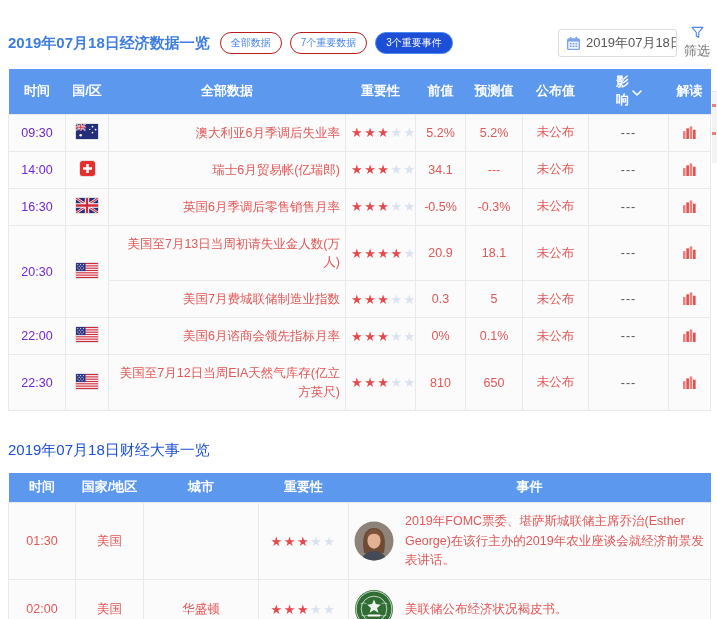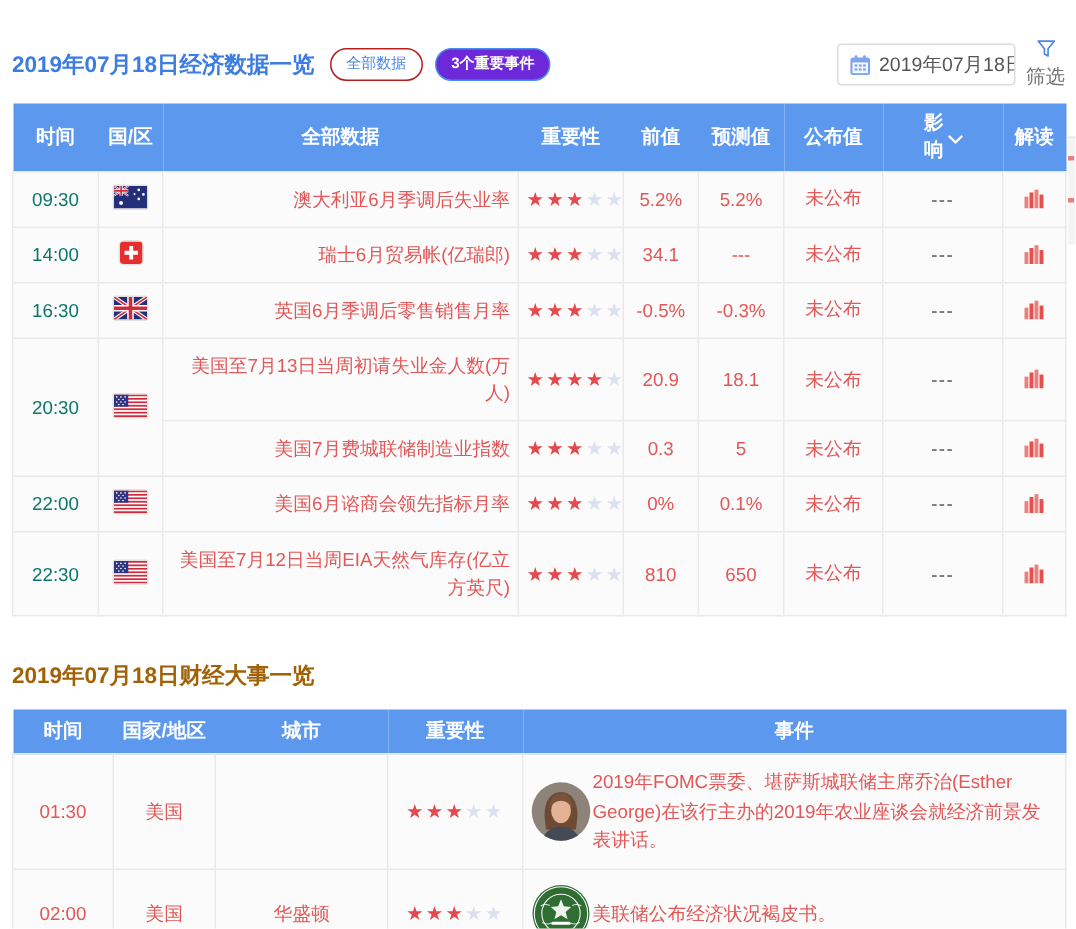--- a/index.html
+++ b/index.html
@@ -5,68 +5,69 @@
   html,body{margin:0;padding:0;background:#fff;}
   body{width:717px;height:619px;font-family:"Liberation Sans","DejaVu Sans",sans-serif;overflow:hidden;}
   .page{position:relative;width:717px;height:619px;}
 
   
   .toolbar{display:flex;align-items:center;padding:26px 7px 9px 8px;border-radius:21px;}
   .page-title{color:#3d7ce0;font-size:15px;font-weight:bold;margin:0 10px 0 0;white-space:nowrap;}
   .pills{display:flex;align-items:center;gap:8px;}
   .pill{border:1px solid #b91c1c;color:#4a86e8;background:#fff;border-radius:12px;
         padding:3px 10px;font-size:10px;line-height:14px;cursor:pointer;white-space:nowrap;}
-  .pill.active{background:#6d28d9;border-color:#4a8bec;color:#fff;font-weight:bold;}
+  .pill.active{background:#1d4ed8;border-color:#4a8bec;color:#fff;}
   .toolbar-right{margin-left:auto;display:flex;align-items:center;gap:7px;}
   .date-box{display:flex;align-items:center;gap:5px;border:1px solid #dcdcdc;border-radius:3px;
             padding:4px 0 4px 7px;width:110px;overflow:hidden;white-space:nowrap;
             font-size:13px;color:#555;cursor:pointer;}
   .filter-btn{display:flex;align-items:center;gap:3px;color:#737373;font-size:13px;
               background:none;border:none;cursor:pointer;padding:0;font-family:inherit;flex-direction:column;}
   .icn{display:inline-flex;align-items:center;}
 
   
   table{border-collapse:collapse;table-layout:fixed;width:702px;margin-left:8px;padding-left:43px;}
   thead th{background:#5b98ee;color:#fff;font-size:13px;font-weight:bold;border:none;padding:0 2px;}
   .t1 thead tr{height:45px;}
   .t2 thead tr{height:30px;}
   tbody td{border:1px solid #e9e9e9;background:#fbfbfb;text-align:center;
            font-size:12.5px;color:#444;padding:9px 5px;vertical-align:middle;}
   .name-cell{text-align:right;padding-left:9px;line-height:1.45;}
   .red{color:#e25757;}
-  .time-cell{color:#0f766e;}
+  .time-cell{color:#6d28d9;}
   .impact-cell{color:#555;letter-spacing:1px;}
   .sf{color:#e6494d;font-size:13px;letter-spacing:1.5px;}
   .se{color:#dbe1f0;font-size:13px;letter-spacing:1.5px;}
   .flag{display:inline-flex;box-shadow:0 0 0 1px rgba(0,0,0,.10);border-radius:1px;line-height:0;}
   .flag-switzerland{border-radius:3px;}
   .chart-btn{background:none;border:none;cursor:pointer;padding:2px;line-height:0;}
   .imp-wrap{display:inline-flex;align-items:center;gap:2px;cursor:pointer;}
   .imp-txt{display:inline-block;width:14px;line-height:18px;text-align:center;}
   .imp-wrap svg{margin-top:4px;}
 
-  .section-title{color:#a16207;font-size:15px;font-weight:bold;margin:30px 0 13px 8px;}
-
-  .event-flex{display:flex;align-items:center;gap:1px;text-align:left;}
+  .section-title{color:#1d4ed8;font-size:15px;font-weight:normal;margin:30px 0 13px 8px;}
+
+  .event-flex{display:flex;align-items:center;gap:11px;text-align:left;}
   .event-text{color:#e25757;line-height:1.55;text-align:left;}
   .avatar{flex:0 0 40px;width:40px;height:40px;line-height:0;}
 
   .edge-sliver{position:absolute;right:0;top:91px;width:5px;height:71px;background:#f4f4f4;
                border-top:1px solid #e9e9e9;}
   .edge-sliver i{display:block;width:4px;height:3px;background:#e87f7f;margin:12px 0 0 0;}
 </style>
 </head>
 <body>
 
 <div class="page">
 
   <div class="toolbar">
     <h1 class="page-title">2019年07月18日经济数据一览</h1>
     <div class="pills">
         <button class="pill">全部数据</button>
+        <button class="pill">7个重要数据</button>
         <button class="pill active">3个重要事件</button>
       </div>
     <div class="toolbar-right">
       <div class="date-box">
         <span class="icn">
             <svg viewBox="0 0 16 16" width="15" height="15">
               <rect x="1" y="2.5" width="14" height="12.5" rx="2" fill="#7da4ed"></rect>
               <rect x="2.5" y="6" width="11" height="7.6" fill="#fff" opacity=".92"></rect>
               <rect x="4" y="0.8" width="2" height="3.4" rx="1" fill="#7da4ed"></rect>
               <rect x="10" y="0.8" width="2" height="3.4" rx="1" fill="#7da4ed"></rect>

